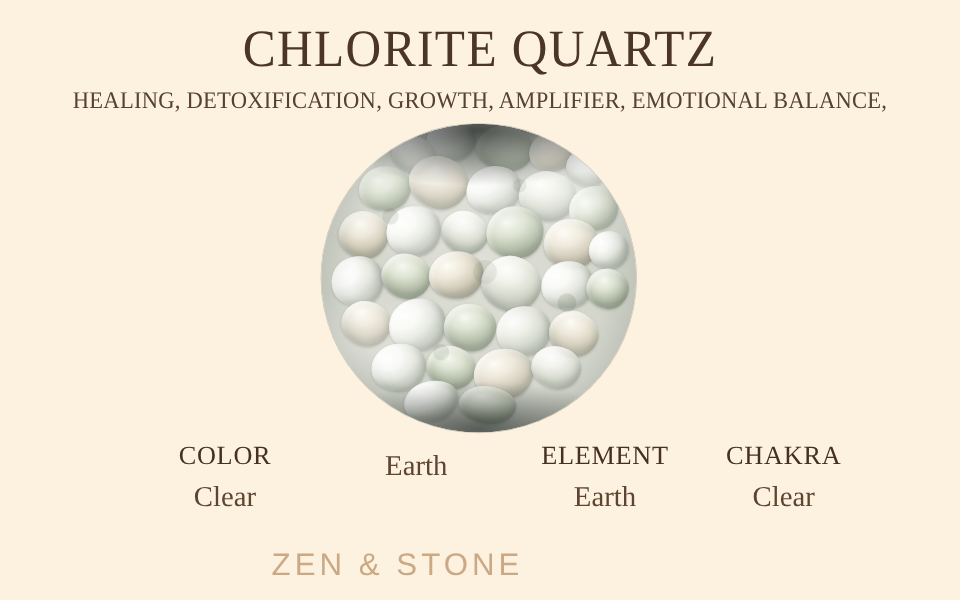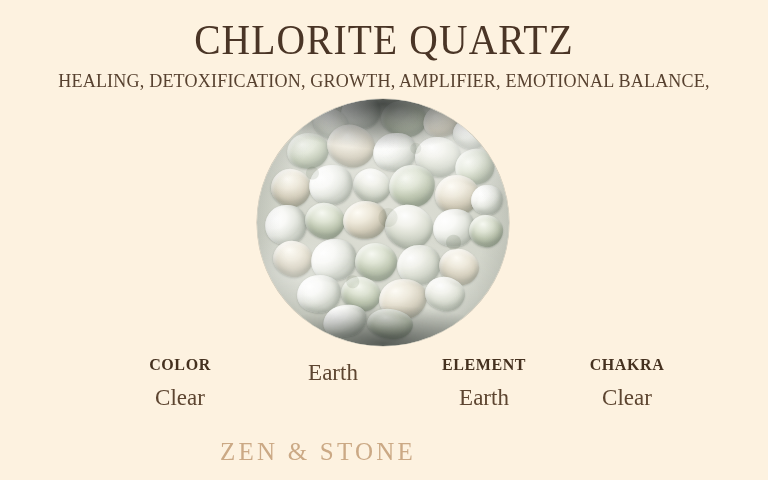--- a/index.html
+++ b/index.html
@@ -194,26 +194,25 @@
     width: 768px;
     height: 62px;
   }
   .attr {
     position: absolute;
     top: 0;
     text-align: center;
     white-space: nowrap;
   }
   .attr-label {
-    font-size: 16px;
+    font-size: 21px;
     line-height: 25px;
     letter-spacing: 0.6px;
     color: #45311f;
     font-family: "Liberation Serif", "DejaVu Serif", serif;
-    font-weight: bold;
   }
   .attr-value {
     font-size: 23px;
     line-height: 24px;
     margin-top: 9px;
     color: #5d4530;
     font-family: "Liberation Serif", "DejaVu Serif", serif;
   }
 
   .a0 { left: 120px; width: 120px; }
@@ -225,21 +224,21 @@
   .logo {
     position: absolute;
     left: 0;
     top: 437px;
     width: 636px;
     text-align: center;
     font-size: 25px;
     line-height: 30px;
     letter-spacing: 3.2px;
     color: #cba985;
-    font-family: Liberation Serif, serif;
+    font-family: Liberation Sans, sans-serif;
     white-space: nowrap;
   }
 </style>
 </head>
 <body>
 
 <div class="card">
 
   <div class="title">CHLORITE QUARTZ</div>
 

